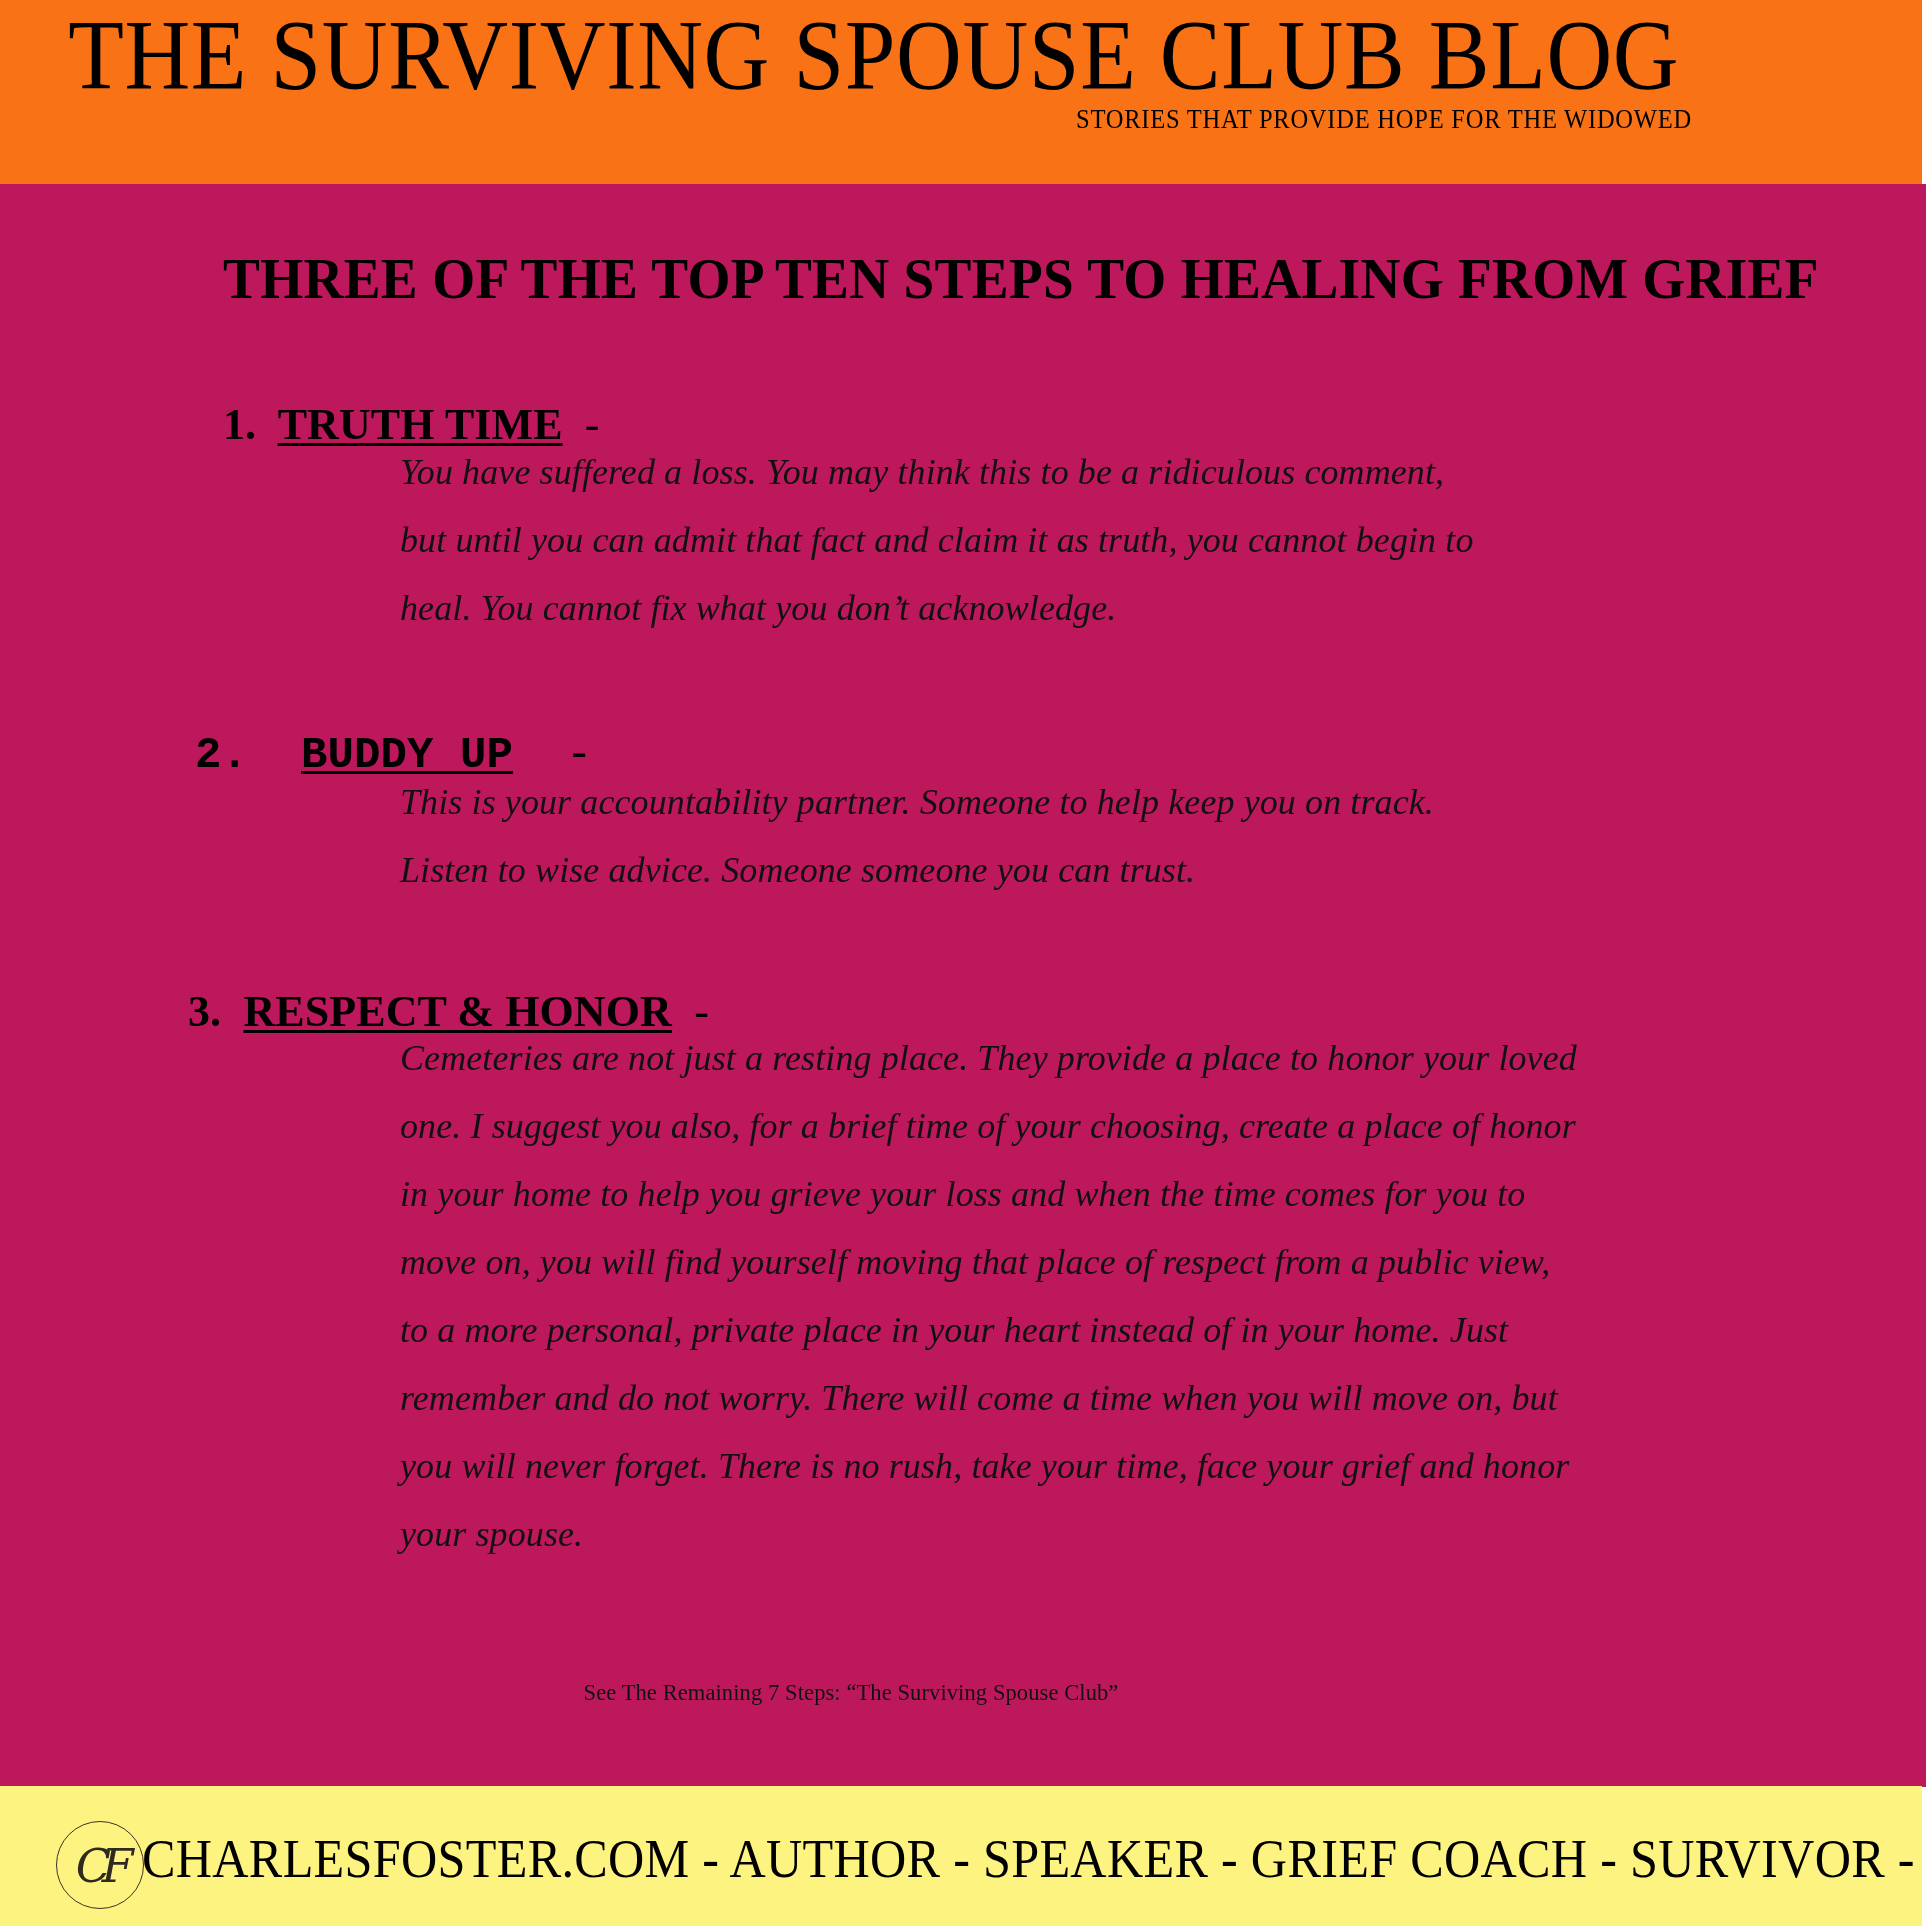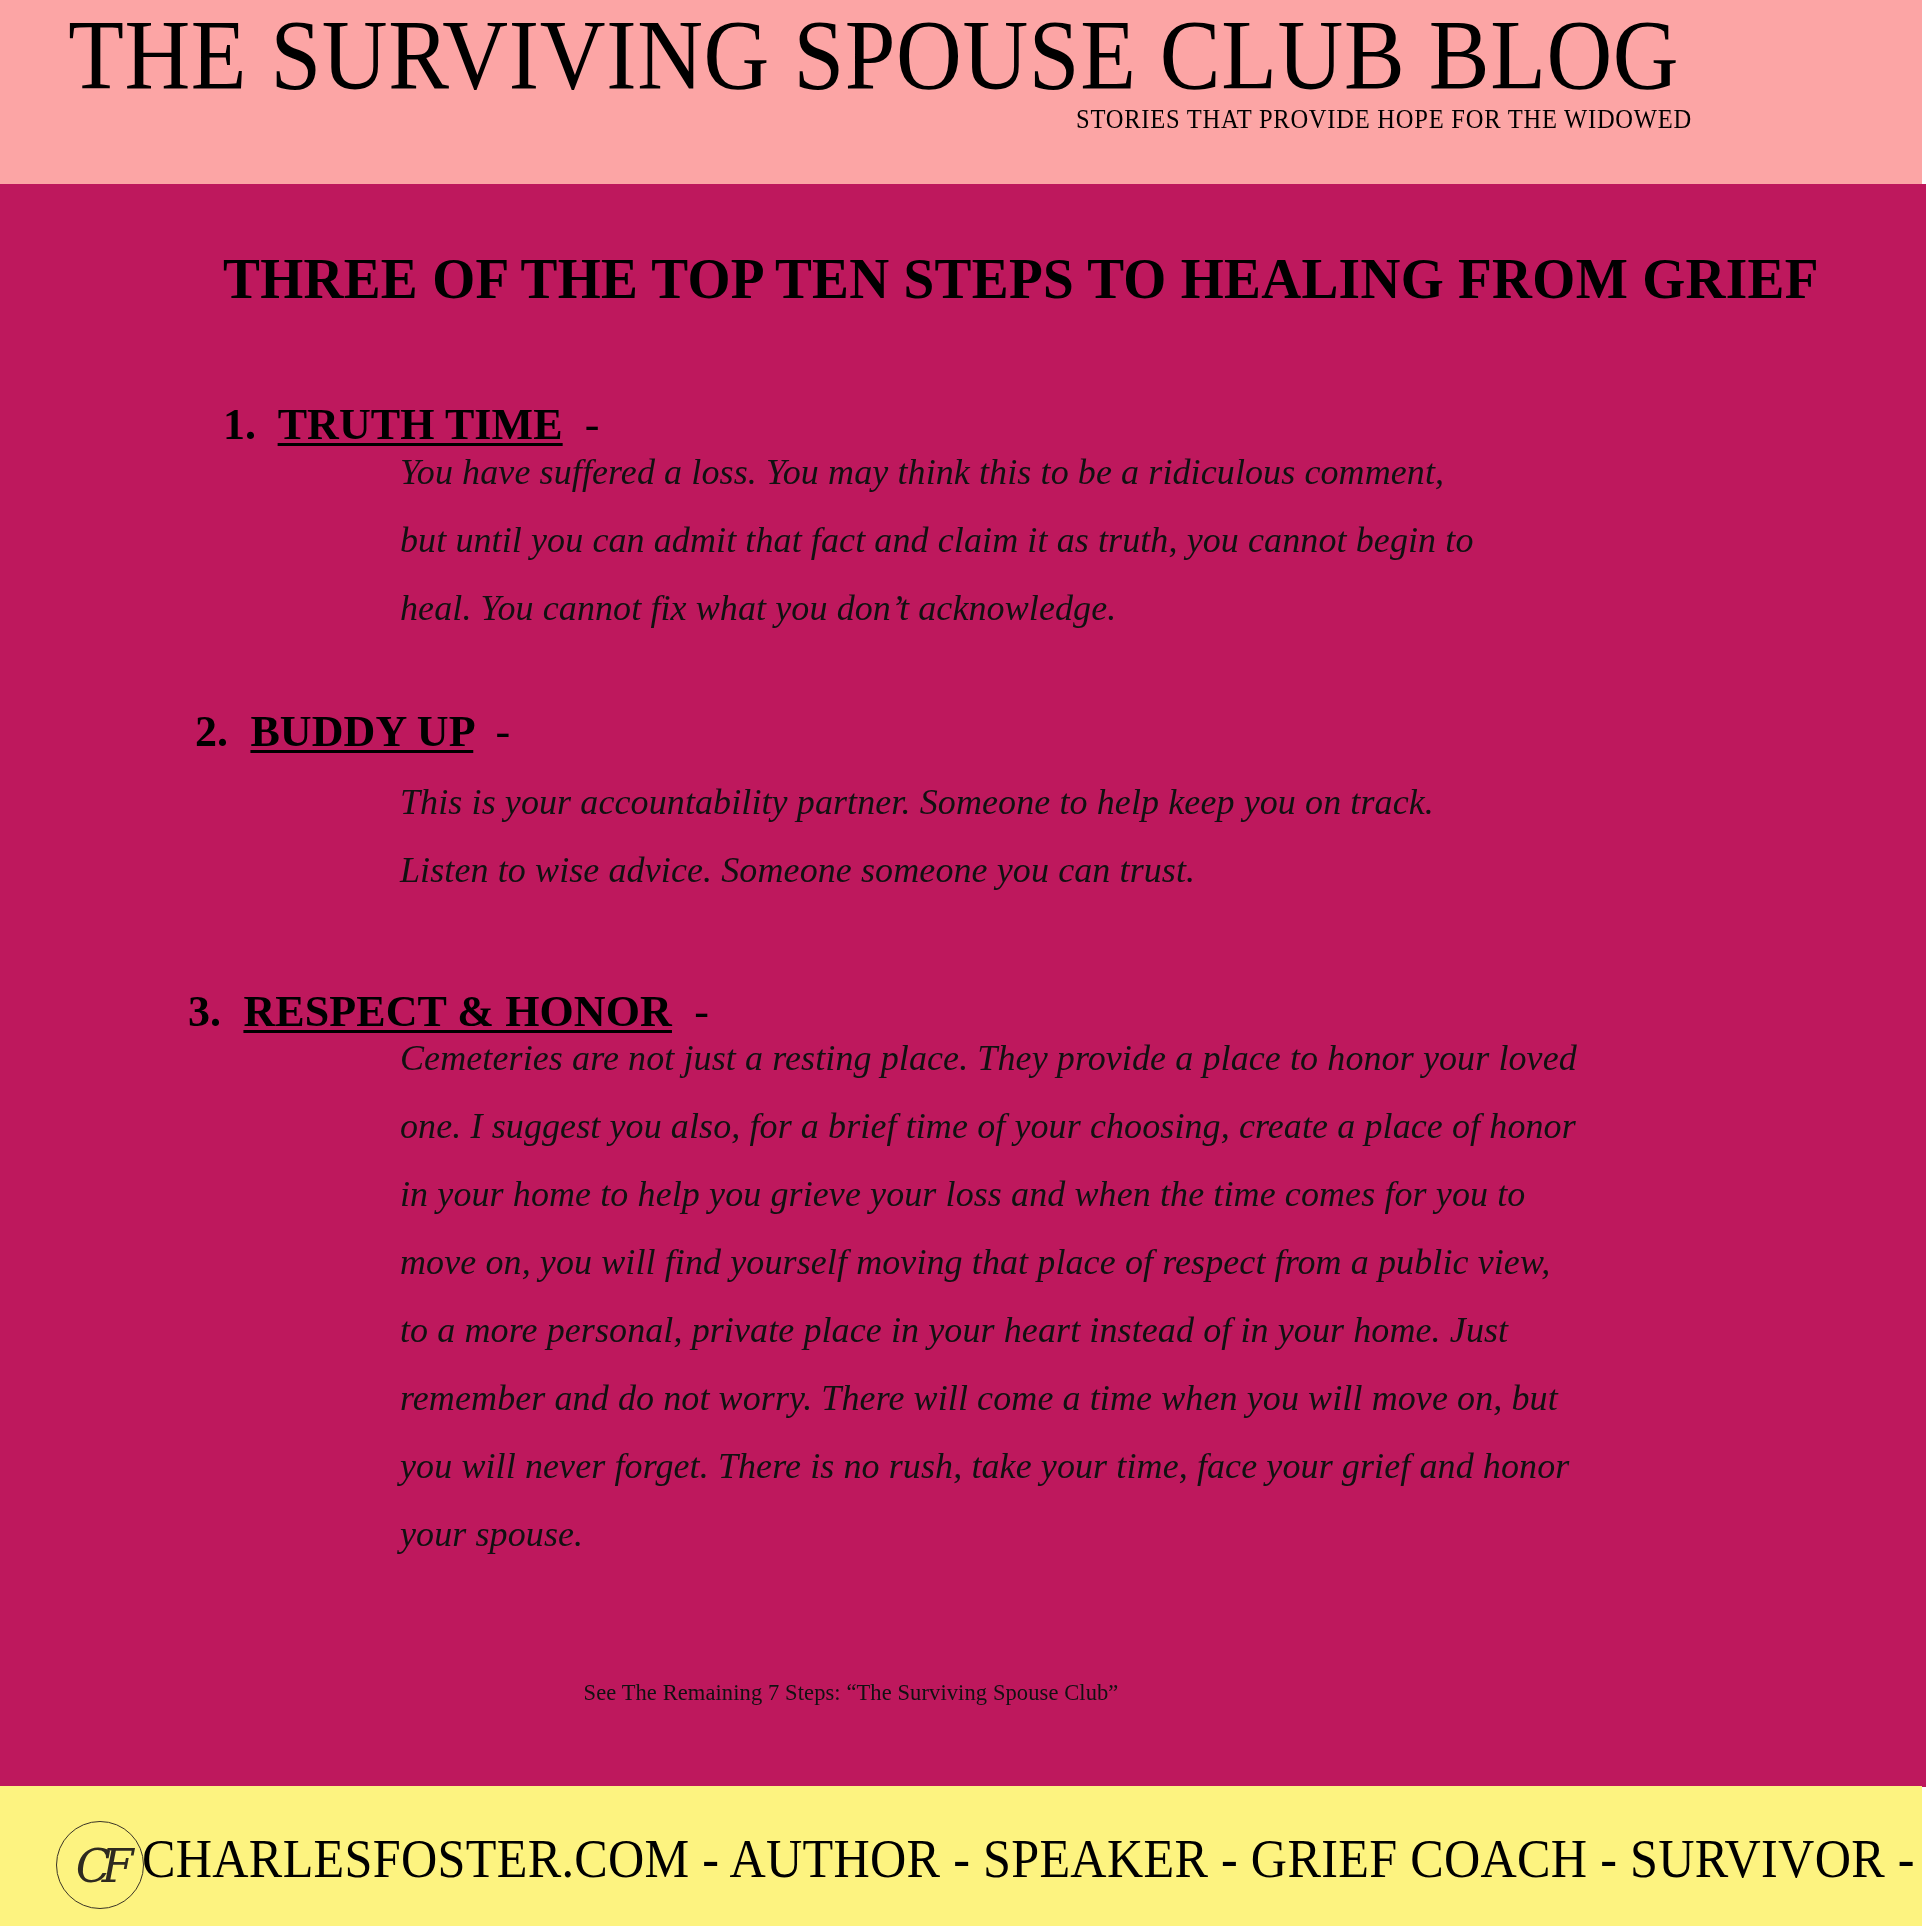--- a/index.html
+++ b/index.html
@@ -176,40 +176,40 @@
     transform: scaleX(0.93);
     transform-origin: left top;
     color: #000;
   }
 </style>
 </head>
 <body>
 
 <div id="page">
 
-  <div class="header-band" style="background: #fca5a5;">
+  <div class="header-band" style="background: #f97316;">
     <div class="header-title">THE SURVIVING SPOUSE CLUB BLOG</div>
     <div class="header-subtitle">STORIES THAT PROVIDE HOPE FOR THE WIDOWED</div>
   </div>
 
   <div class="content">
 
     <div class="doc-title">THREE OF THE TOP TEN STEPS TO HEALING FROM GRIEF</div>
 
     <div class="section">
       <div class="step-head" style="left:223px; top:191px;">
         <span class="num">1.&nbsp;</span>
         <span class="label">TRUTH TIME</span>
         <span class="dash">&nbsp;-</span>
       </div>
       <div class="body-text" style="left:400px; top:254px; width:1083px;">You have suffered a loss.  You may think this to be a ridiculous comment, but until you can admit that fact and claim it as truth, you cannot begin to heal.  You cannot fix what you don’t acknowledge.</div>
     </div>
 
     <div class="section">
-      <div class="step-head" style="left:195px; top:498px;">
+      <div class="step-head" style="left:195px; top:522px;font-family:Liberation Mono, monospace;">
         <span class="num">2.&nbsp;</span>
         <span class="label">BUDDY UP</span>
         <span class="dash">&nbsp;-</span>
       </div>
       <div class="body-text" style="left:400px; top:584px; width:1116px;">This is your accountability partner. Someone to help keep you on track.  Listen to wise advice. Someone someone you can trust.</div>
     </div>
 
     <div class="section">
       <div class="step-head" style="left:188px; top:778px;">
         <span class="num">3.&nbsp;</span>

